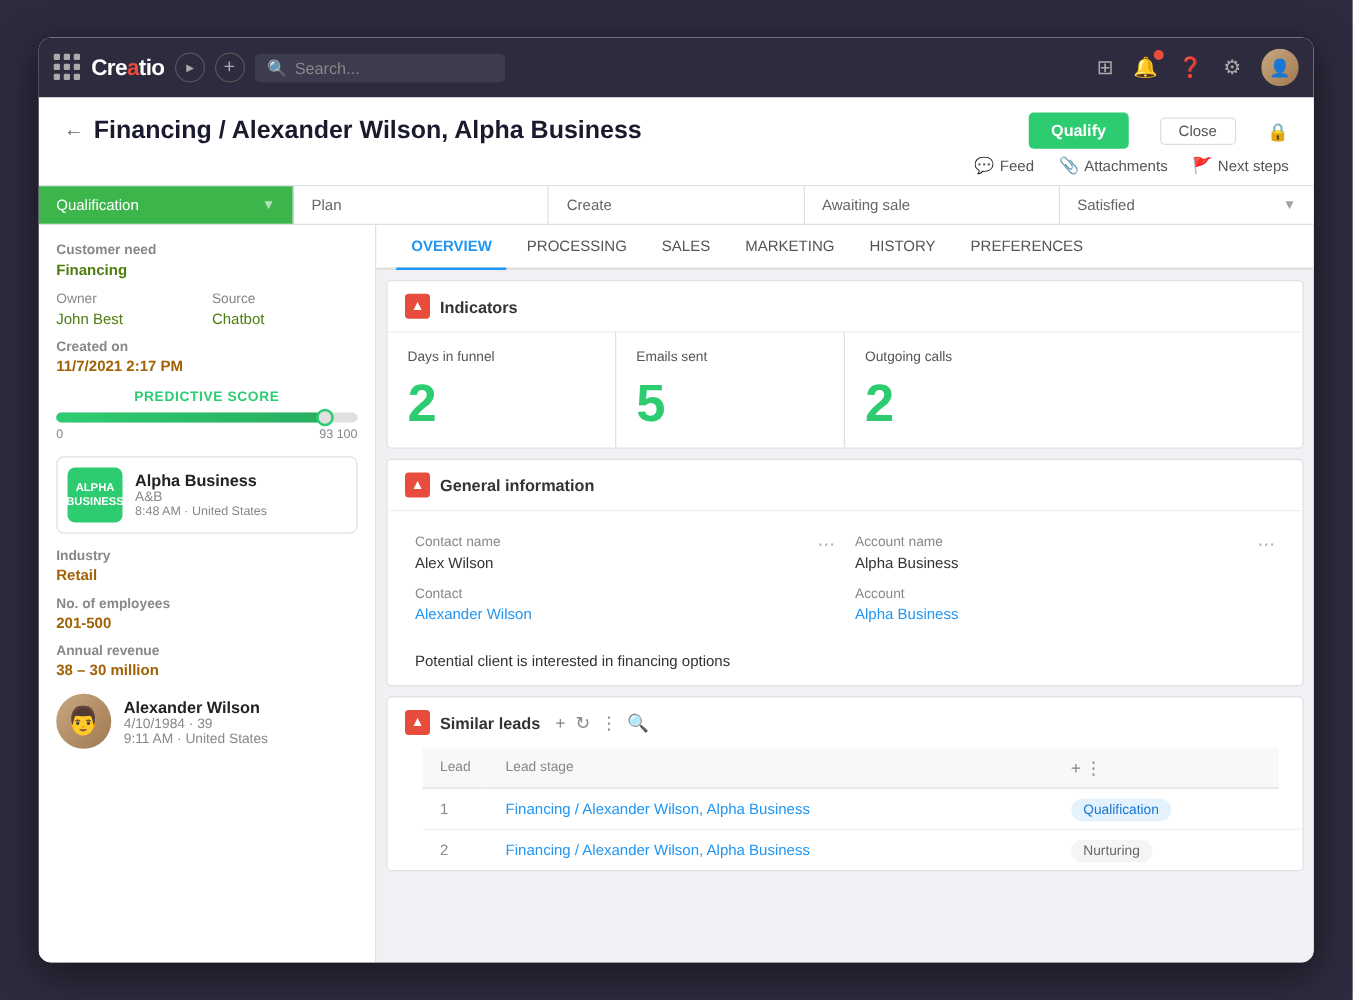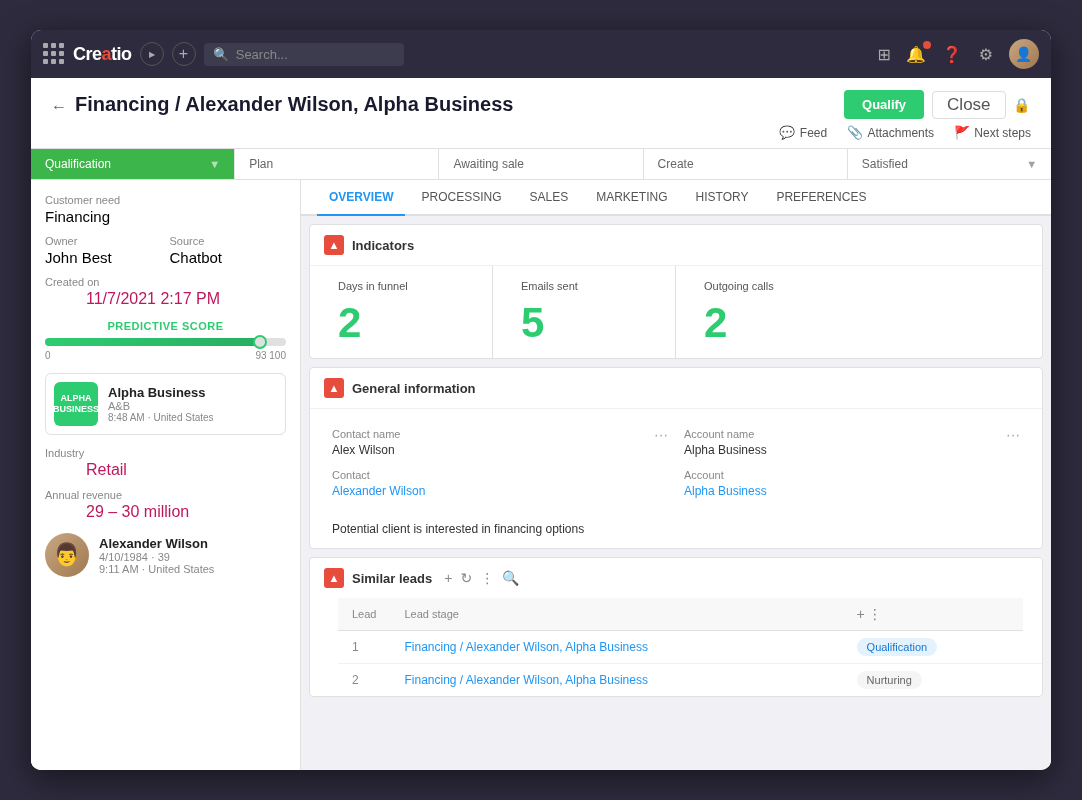--- a/index.html
+++ b/index.html
@@ -192,38 +192,38 @@
     }
     .page-title {
       font-size: 20px;
       font-weight: 600;
       color: #1a1a2e;
     }
 
     .header-actions {
       display: flex;
       align-items: center;
-      gap: 8px;
+      gap: 25px;
     }
     .qualify-btn {
       background: #2ecc71;
       color: #fff;
       border: none;
       border-radius: 4px;
       padding: 7px 18px;
       font-size: 13px;
       font-weight: 600;
       cursor: pointer;
     }
     .close-btn {
       background: none;
       border: 1px solid #ddd;
       border-radius: 4px;
       padding: 3px 14px;
-      font-size: 17px;
+      font-size: 12px;
       color: #555;
       cursor: pointer;
     }
     .lock-icon {
       color: #888;
       font-size: 14px;
       cursor: pointer;
     }
 
     .page-header-actions {
@@ -282,24 +282,24 @@
     
     .left-panel {
       width: 270px;
       background: #fff;
       border-right: 1px solid #e0e0e0;
       overflow-y: auto;
       flex-shrink: 0;
       padding: 14px;
     }
 
-    .field-row { margin-bottom: 10px; }
+    .field-row { margin-bottom: 10px; font-weight: bold; }
     .field-label { color: #888; font-size: 11px; margin-bottom: 2px; }
-    .field-value { color: #be185d; font-size: 16px; margin-left: 41px; }
-    .field-link { color: #000000; font-size: 15px; cursor: pointer; text-decoration: none; text-align: center; }
+    .field-value { color: #a16207; font-size: 12px; }
+    .field-link { color: #4d7c0f; font-size: 12px; cursor: pointer; text-decoration: none; text-align: center; }
 
     .field-grid { display: grid; grid-template-columns: 1fr 1fr; gap: 8px; margin-bottom: 10px; }
 
     .predictive-score-section { margin: 12px 0; }
     .score-label {
       color: #2ecc71;
       font-size: 11px;
       font-weight: 700;
       letter-spacing: 0.5px;
       text-align: center;
@@ -452,21 +452,21 @@
       text-align: right;
     }
 
     
     .indicators-grid {
       display: grid;
       grid-template-columns: repeat(4, 1fr);
       gap: 0;
     }
     .indicator-card {
-      padding: 14px 28px;
+      padding: 14px 16px;
       border-right: 1px solid #e0e0e0;
     }
     .indicator-card:last-child { border-right: none; }
     .indicator-label {
       font-size: 11px;
       color: #555;
       margin-bottom: 10px;
     }
     .indicator-value {
       font-size: 42px;
@@ -634,24 +634,24 @@
 
       <div class="stage-bar">
         <div class="stage-item active">
           <span>Qualification</span>
           <span class="chevron">▼</span>
         </div>
         <div class="stage-item">
           <span>Plan</span>
         </div>
         <div class="stage-item">
+          <span>Create</span>
+        </div>
+        <div class="stage-item">
           <span>Awaiting sale</span>
-        </div>
-        <div class="stage-item">
-          <span>Create</span>
         </div>
         <div class="stage-item">
           <span>Satisfied</span>
           <span class="chevron">▼</span>
         </div>
       </div>
 
       <div class="body-layout">
 
         <div class="left-panel">
@@ -696,24 +696,28 @@
               <div class="company-abbr">A&amp;B</div>
               <div class="company-time">8:48 AM · United States</div>
             </div>
           </div>
 
           <div class="field-row">
             <div class="field-label">Industry</div>
             <div class="field-value">Retail</div>
           </div>
 
+          <div class="field-row">
+            <div class="field-label">No. of employees</div>
+            <div class="field-value">201-500</div>
+          </div>
 
           <div class="field-row">
             <div class="field-label">Annual revenue</div>
-            <div class="field-value">29 – 30 million</div>
+            <div class="field-value">38 – 30 million</div>
           </div>
 
           <div class="person-card">
             <div class="person-photo">
               <div class="person-photo-inner">👨</div>
             </div>
             <div class="person-info">
               <div class="person-name">Alexander Wilson</div>
               <div class="person-meta">4/10/1984 · 39</div>
               <div class="person-meta">9:11 AM · United States</div>

